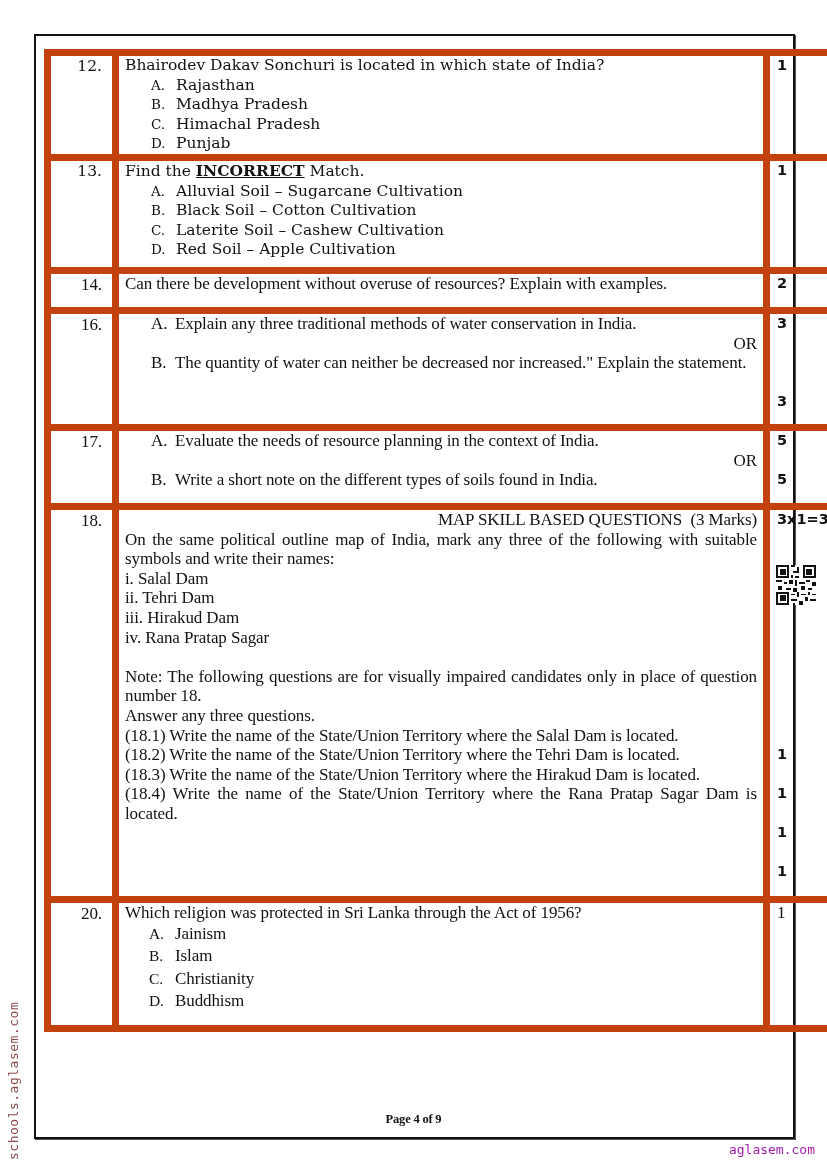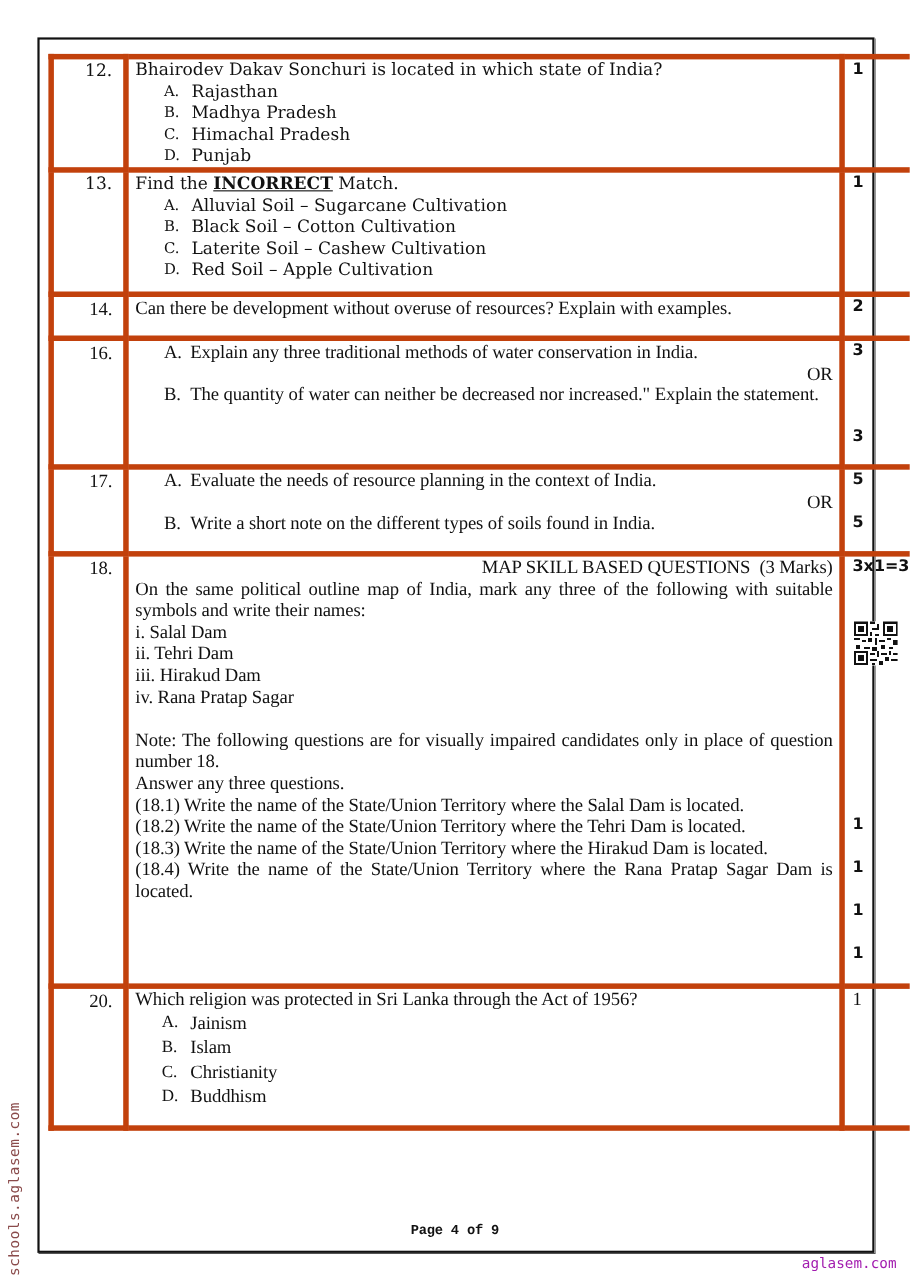--- a/index.html
+++ b/index.html
@@ -2,37 +2,37 @@
 <html><head>
 <meta charset="utf-8">
 <style>
   html, body { margin:0; padding:0; background:#ffffff; }
   body { width:827px; height:1169px; position:relative; overflow:hidden;
          font-family:"DejaVu Serif","Liberation Serif",serif; color:#111; }
   .page-border { position:absolute; left:34px; top:34px; width:757px; height:1101px;
          border:2px solid #111; box-shadow: 1px 1px 0 #555; }
   .qtable { position:absolute; left:44px; top:49px; width:738px; border-collapse:collapse;
          table-layout:fixed; }
-  .qtable td { border:5px solid #c2410c; vertical-align:top; padding:0;margin-top:15px; }
+  .qtable td { border:7px solid #c2410c; vertical-align:top; padding:0;margin-top:15px; }
   .c-num { width:68px; text-align:right; padding-right:10px !important; font-size:15.5px; line-height:19.6px; box-sizing:border-box; }
   .c-q { width:651px; padding-left:6px !important; padding-right:6px !important; font-size:15.5px; line-height:19.6px; box-sizing:border-box; }
   .c-m { width:73px; padding-left:7px !important; font-size:15px; line-height:19.6px; box-sizing:border-box; }
   .num { padding-top:1px; }
   .opt { padding-left:26px; display:flex; }
   .opt .lt { width:25px; font-size:13.5px; }
   .serif-cond { font-family:"Liberation Serif",serif; font-size:17px; letter-spacing:-0.1px; }
   .justify { text-align:justify; }
   .bold { font-weight:normal; }
   .mark-b { font-family:"DejaVu Sans","Liberation Sans",sans-serif; font-weight:bold; font-size:14.5px; }
   .mark-n { font-family:"Liberation Serif",serif; font-size:17px; }
   .hang { padding-left:50px; text-indent:-24px; }
   .center { text-align:right; }
   .underline { text-decoration:underline; font-weight:bold; }
   .footer { position:absolute; left:0; width:827px; top:1112px; text-align:center;
-         font-family:Liberation Mono, monospace; font-size:12.5px; font-weight:bold; letter-spacing:-0.2px; }
+         font-family:Liberation Serif, serif; font-size:12.5px; font-weight:bold; letter-spacing:-0.2px; }
   .wm-left { position:absolute; left:6px; top:1160px; transform-origin:left top; transform:rotate(-90deg);
          font-family:"DejaVu Sans Mono","Liberation Mono",monospace; font-size:13px; color:#8a4b4b; white-space:nowrap; letter-spacing:0.5px; }
   .wm-right { position:absolute; right:12px; top:1142px; font-family:"DejaVu Sans Mono","Liberation Mono",monospace;
          font-size:13px; color:#a21caf; }
   .qr { position:absolute; left:776px; top:565px; width:40px; height:40px; background:#fff; }
   .qr svg { width:40px; height:40px; display:block; }
   .gap { height:19.6px; }
 </style>
 </head>
 <body>

